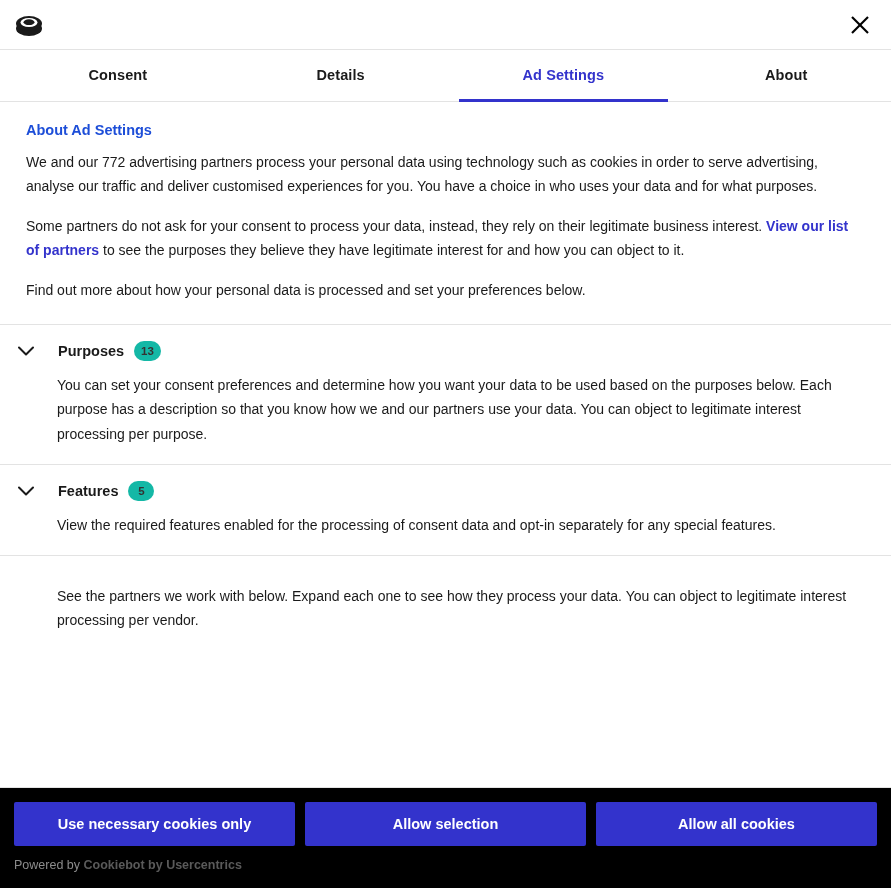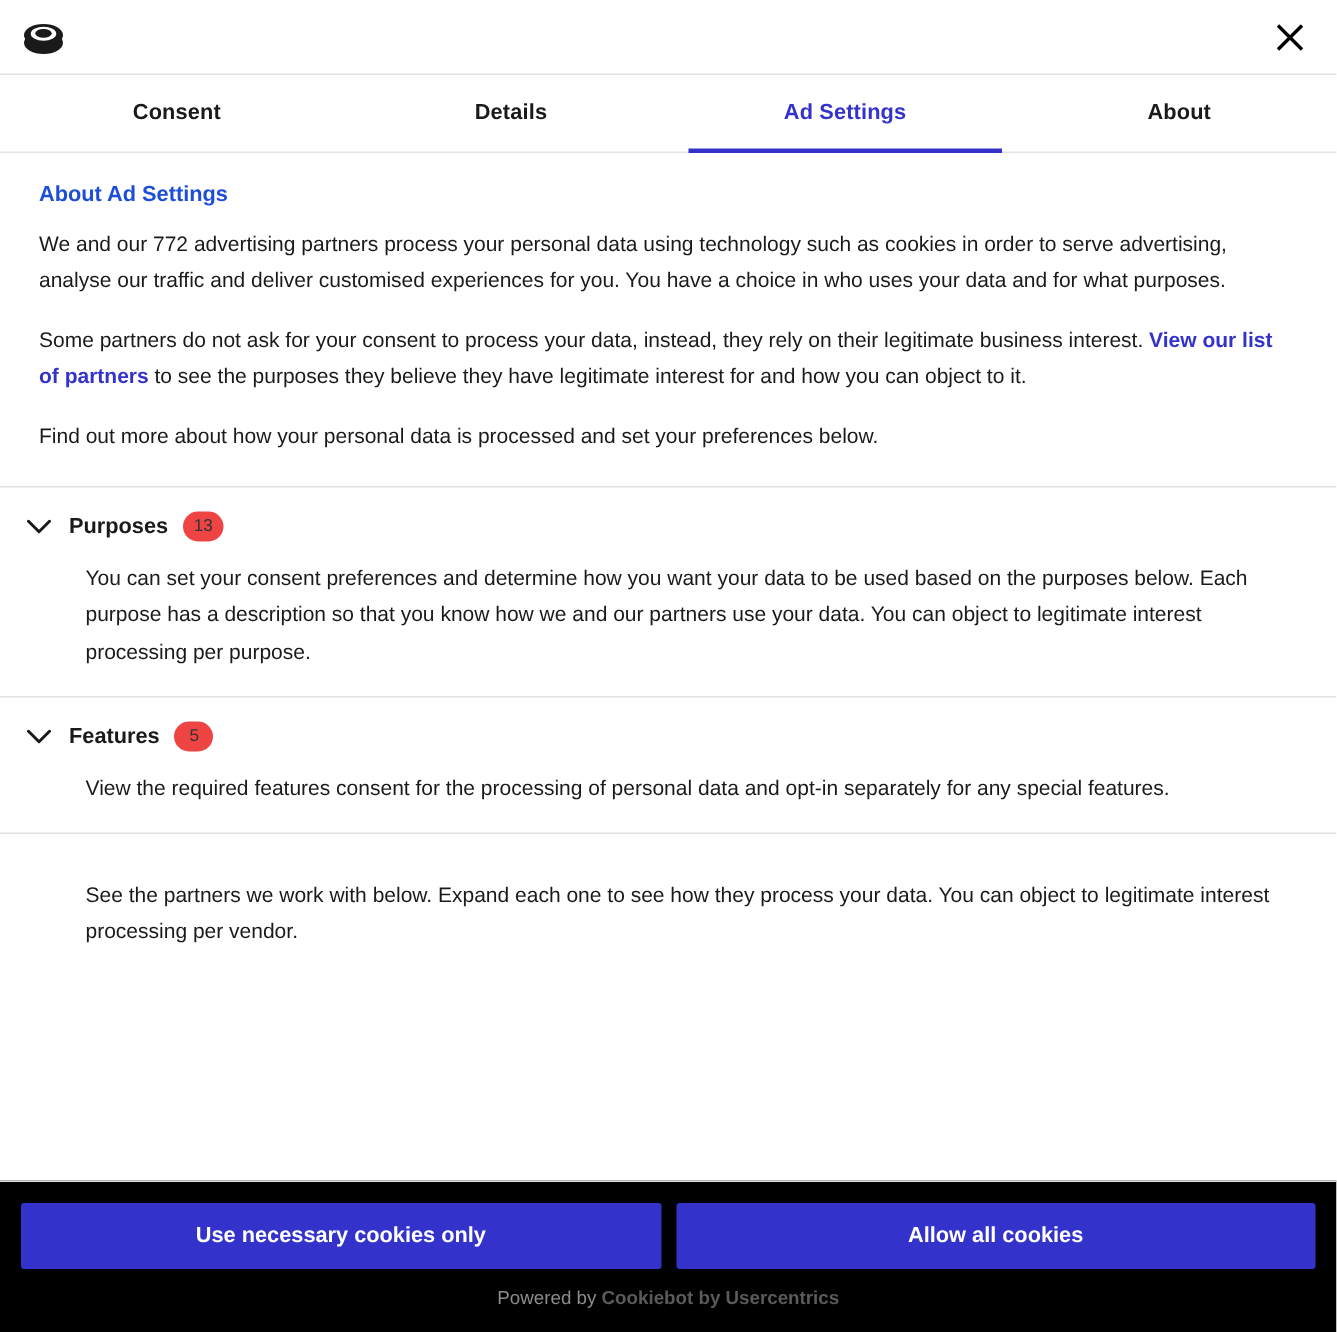--- a/index.html
+++ b/index.html
@@ -128,33 +128,34 @@
     height: 20px;
     display: flex;
     align-items: center;
     justify-content: center;
     flex: 0 0 20px;
   }
   .section-title {
     font-size: 14.5px;
     font-weight: bold;
     color: #1a1a1a;
+    margin-left: 12px;
   }
   .badge {
     display: inline-flex;
     align-items: center;
     justify-content: center;
     min-width: 26px;
     height: 20px;
     padding: 0 7px;
     border-radius: 10px;
-    background: #ef4444;
+    background: #14b8a6;
     color: #333333;
     font-size: 11.5px;
-    font-weight: normal;
+    font-weight: bold;
   }
   .section-desc {
     margin: 12px 0 0 47px;
     font-size: 14px;
     line-height: 1.72;
     color: #1a1a1a;
     padding-right: 4px;
   }
 
   
@@ -174,21 +175,21 @@
     background: #3333cc;
     color: #ffffff;
     font-size: 14.5px;
     font-weight: bold;
     border: none;
     border-radius: 2px;
     cursor: pointer;
     font-family: "Liberation Sans", sans-serif;
   }
   .powered {
-    text-align: center;
+    text-align: left;
     font-size: 12.5px;
     color: #8c8c8c;
     padding: 12px 0 6px 0;
   }
   .powered b { color: #5a5a5a; }
 </style>
 </head>
 <body>
 
 <div class="dialog">
@@ -242,30 +243,31 @@
     <div class="section">
       <div class="section-head">
         <span class="chev">
           <svg width="16" height="10" viewBox="0 0 16 10" aria-hidden="true">
             <polyline points="1,1.5 8,8.5 15,1.5" fill="none" stroke="#1a1a1a" stroke-width="2" stroke-linecap="round" stroke-linejoin="round"></polyline>
           </svg>
         </span>
         <span class="section-title">Features</span>
         <span class="badge">5</span>
       </div>
-      <div class="section-desc">View the required features consent for the processing of personal data and opt-in separately for any special features.</div>
+      <div class="section-desc">View the required features enabled for the processing of consent data and opt-in separately for any special features.</div>
     </div>
 
     <div class="section">
       <div class="section-desc">See the partners we work with below. Expand each one to see how they process your data. You can object to legitimate interest processing per vendor.</div>
     </div>
 
   </div>
 
   <div class="footer">
     <div class="btn-row">
       <button class="btn">Use necessary cookies only</button>
+      <button class="btn">Allow selection</button>
       <button class="btn">Allow all cookies</button>
     </div>
     <div class="powered"><span>Powered by </span><b>Cookiebot by Usercentrics</b></div>
   </div>
 
 </div>
 
 </body></html>

